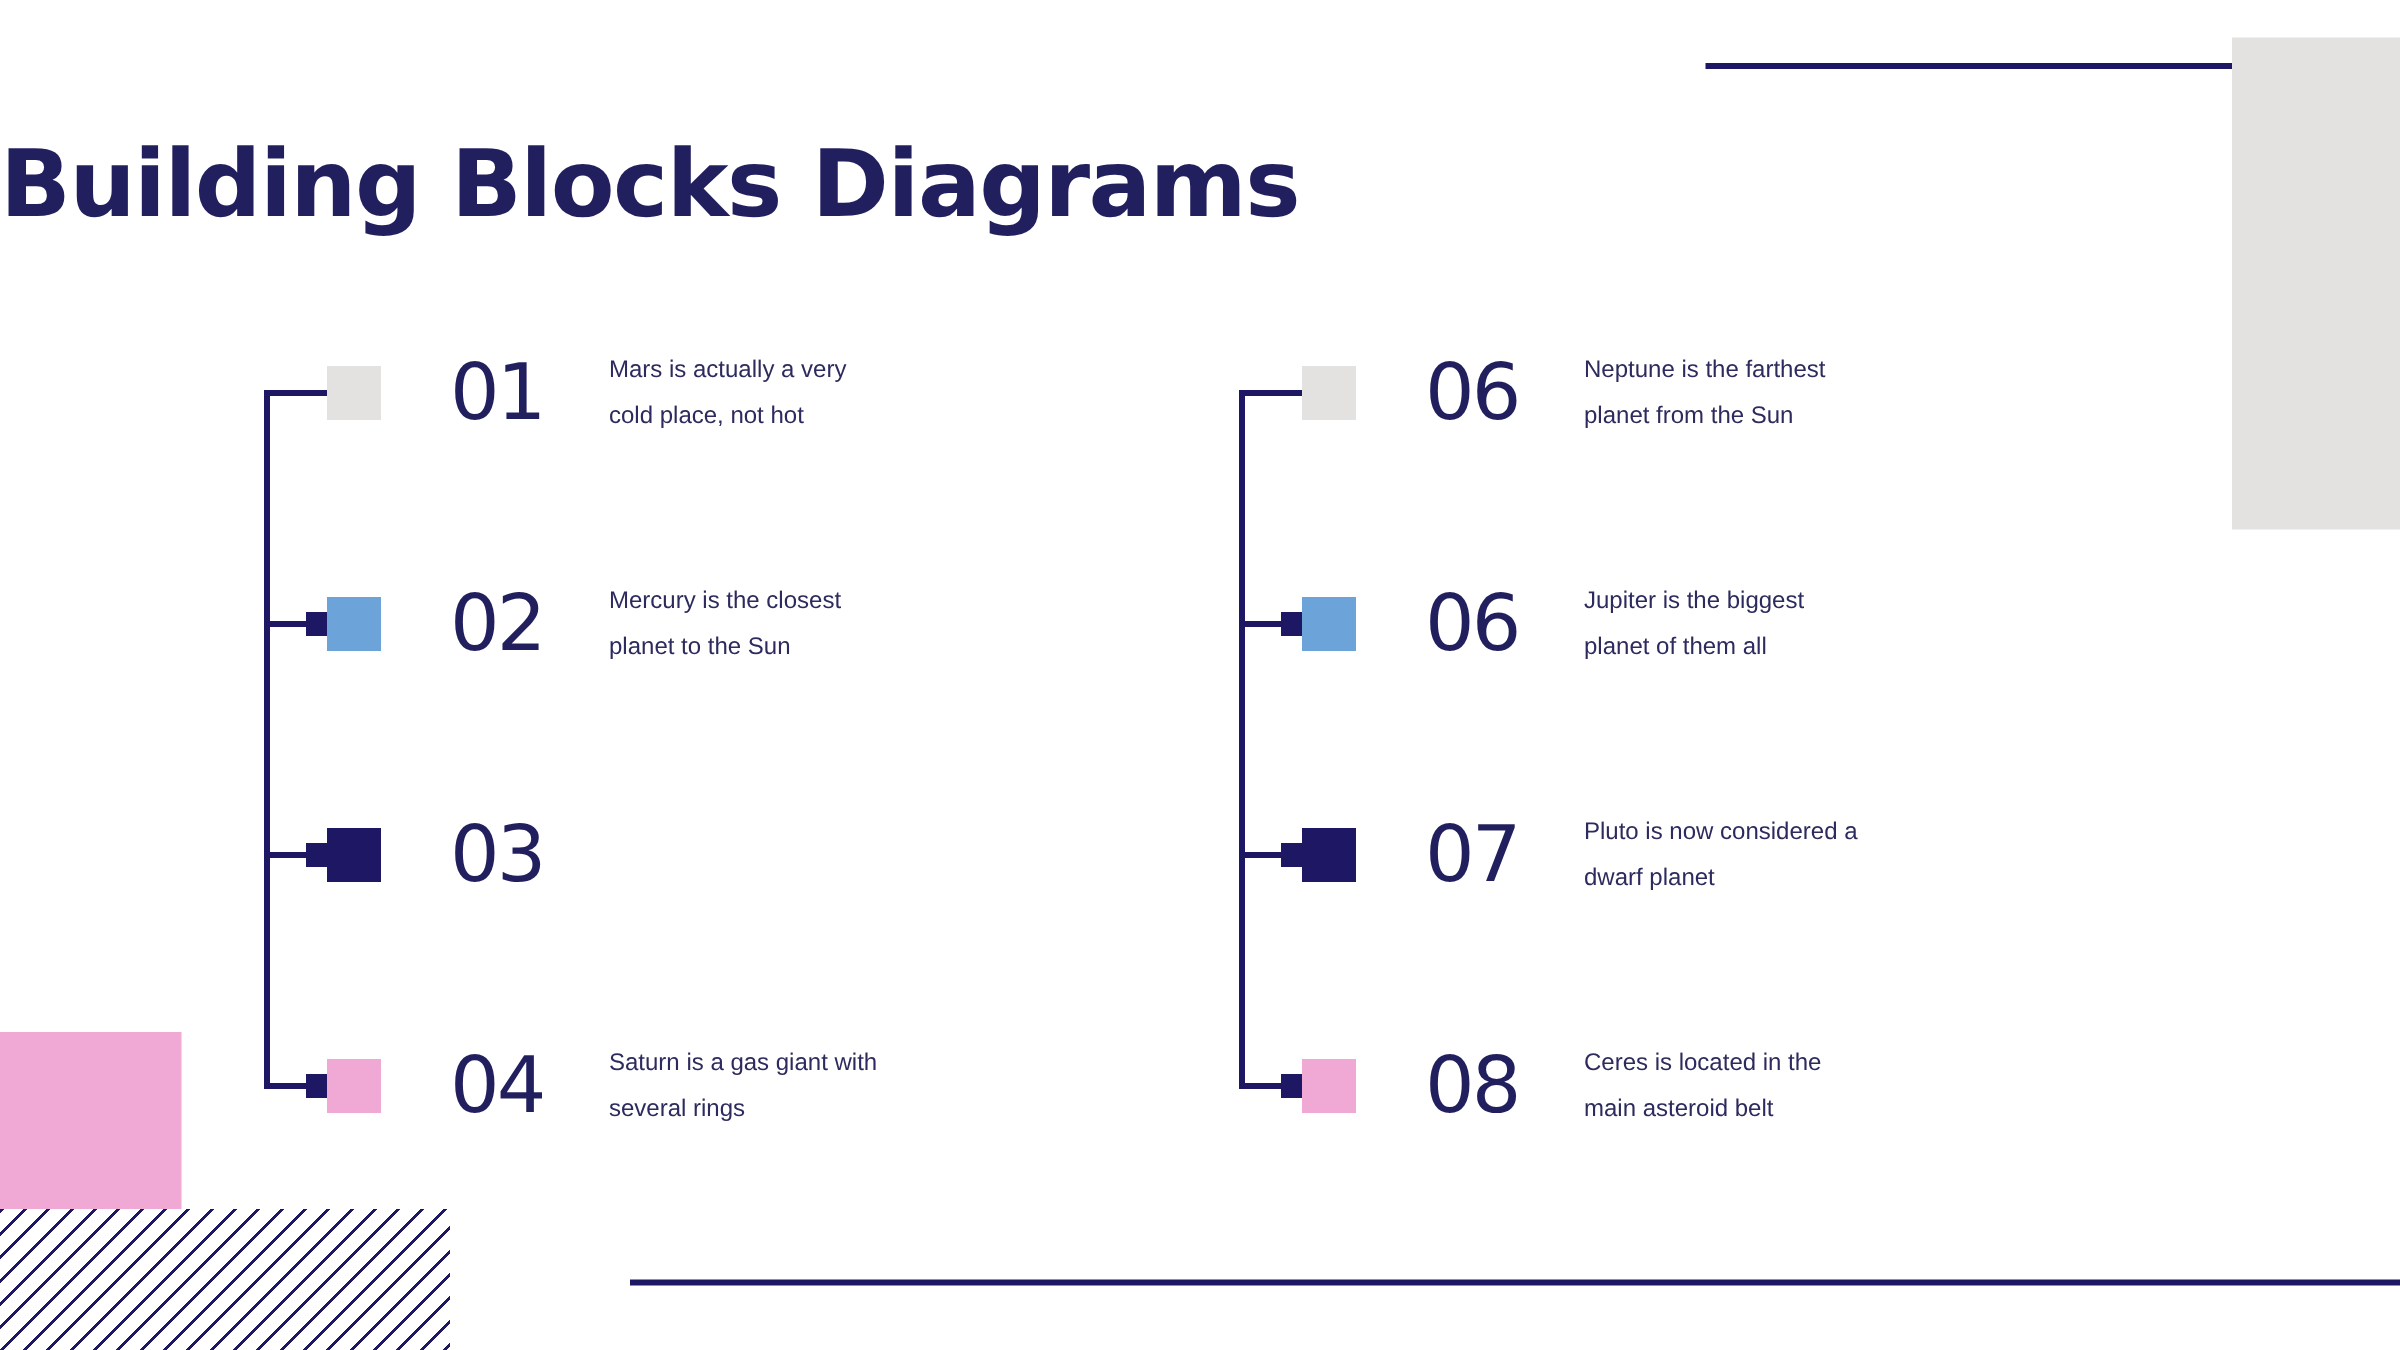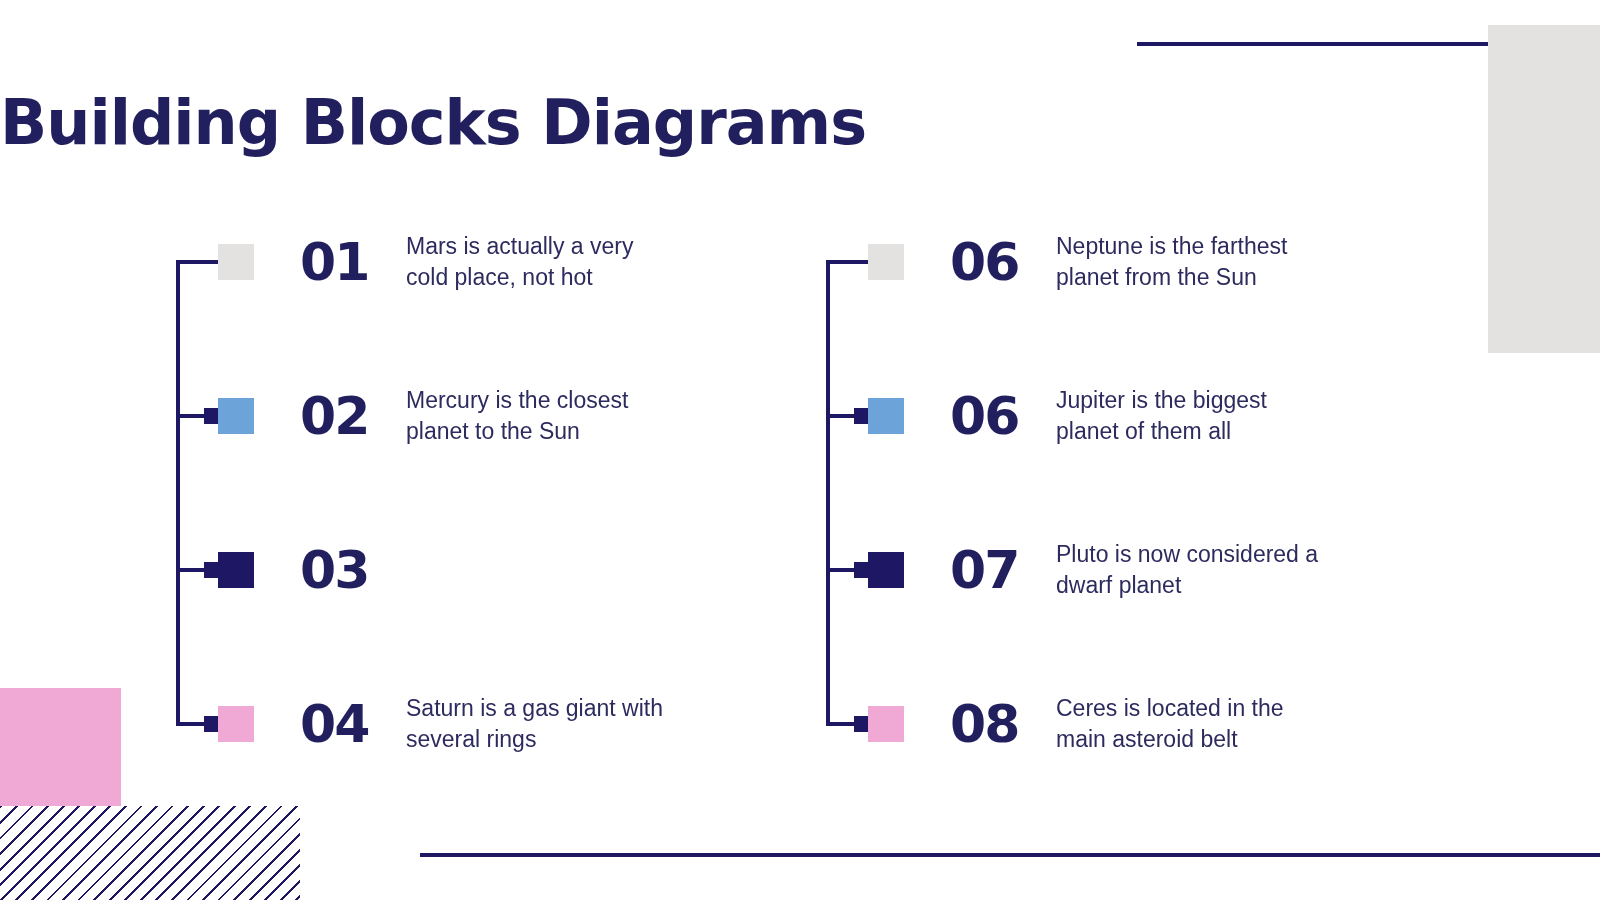--- a/index.html
+++ b/index.html
@@ -32,23 +32,23 @@
   .stub-r1{left:2px;top:260px;width:40px}
   .stub-r2{left:2px;top:414px;width:28px}
   .stub-r3{left:2px;top:568px;width:28px}
   .stub-r4{left:2px;top:722px;width:28px}
   .node{position:absolute;left:28px;width:16px;height:16px;background:var(--c-navy)}
   .node-r2{top:408px}.node-r3{top:562px}.node-r4{top:716px}
 
   .row{position:absolute;left:42px;height:80px;display:flex;align-items:center;white-space:nowrap}
   .row-1{top:222px}.row-2{top:376px}.row-3{top:530px}.row-4{top:684px}
   .sq{width:36px;height:36px;margin-right:46px;flex:0 0 auto}
-  .num{display:inline-block;width:78px;font-family:"DejaVu Sans",sans-serif;font-weight:700;
+  .num{display:inline-block;width:78px;font-family:"DejaVu Sans",sans-serif;font-weight:400;
     font-size:52px;letter-spacing:-2px;color:var(--c-title);flex:0 0 auto}
-  .desc{margin-left:28px;font-size:23px;line-height:31px;color:var(--c-text);white-space:pre-line}
+  .desc{margin-left:28px;font-size:16px;line-height:31px;color:var(--c-text);white-space:pre-line}
 </style>
 </head>
 <body>
 
 <div class="top-line"></div>
 <div class="gray-block"></div>
 <div class="pink-block"></div>
 <div class="hatch"></div>
 <div class="bottom-line"></div>
 

